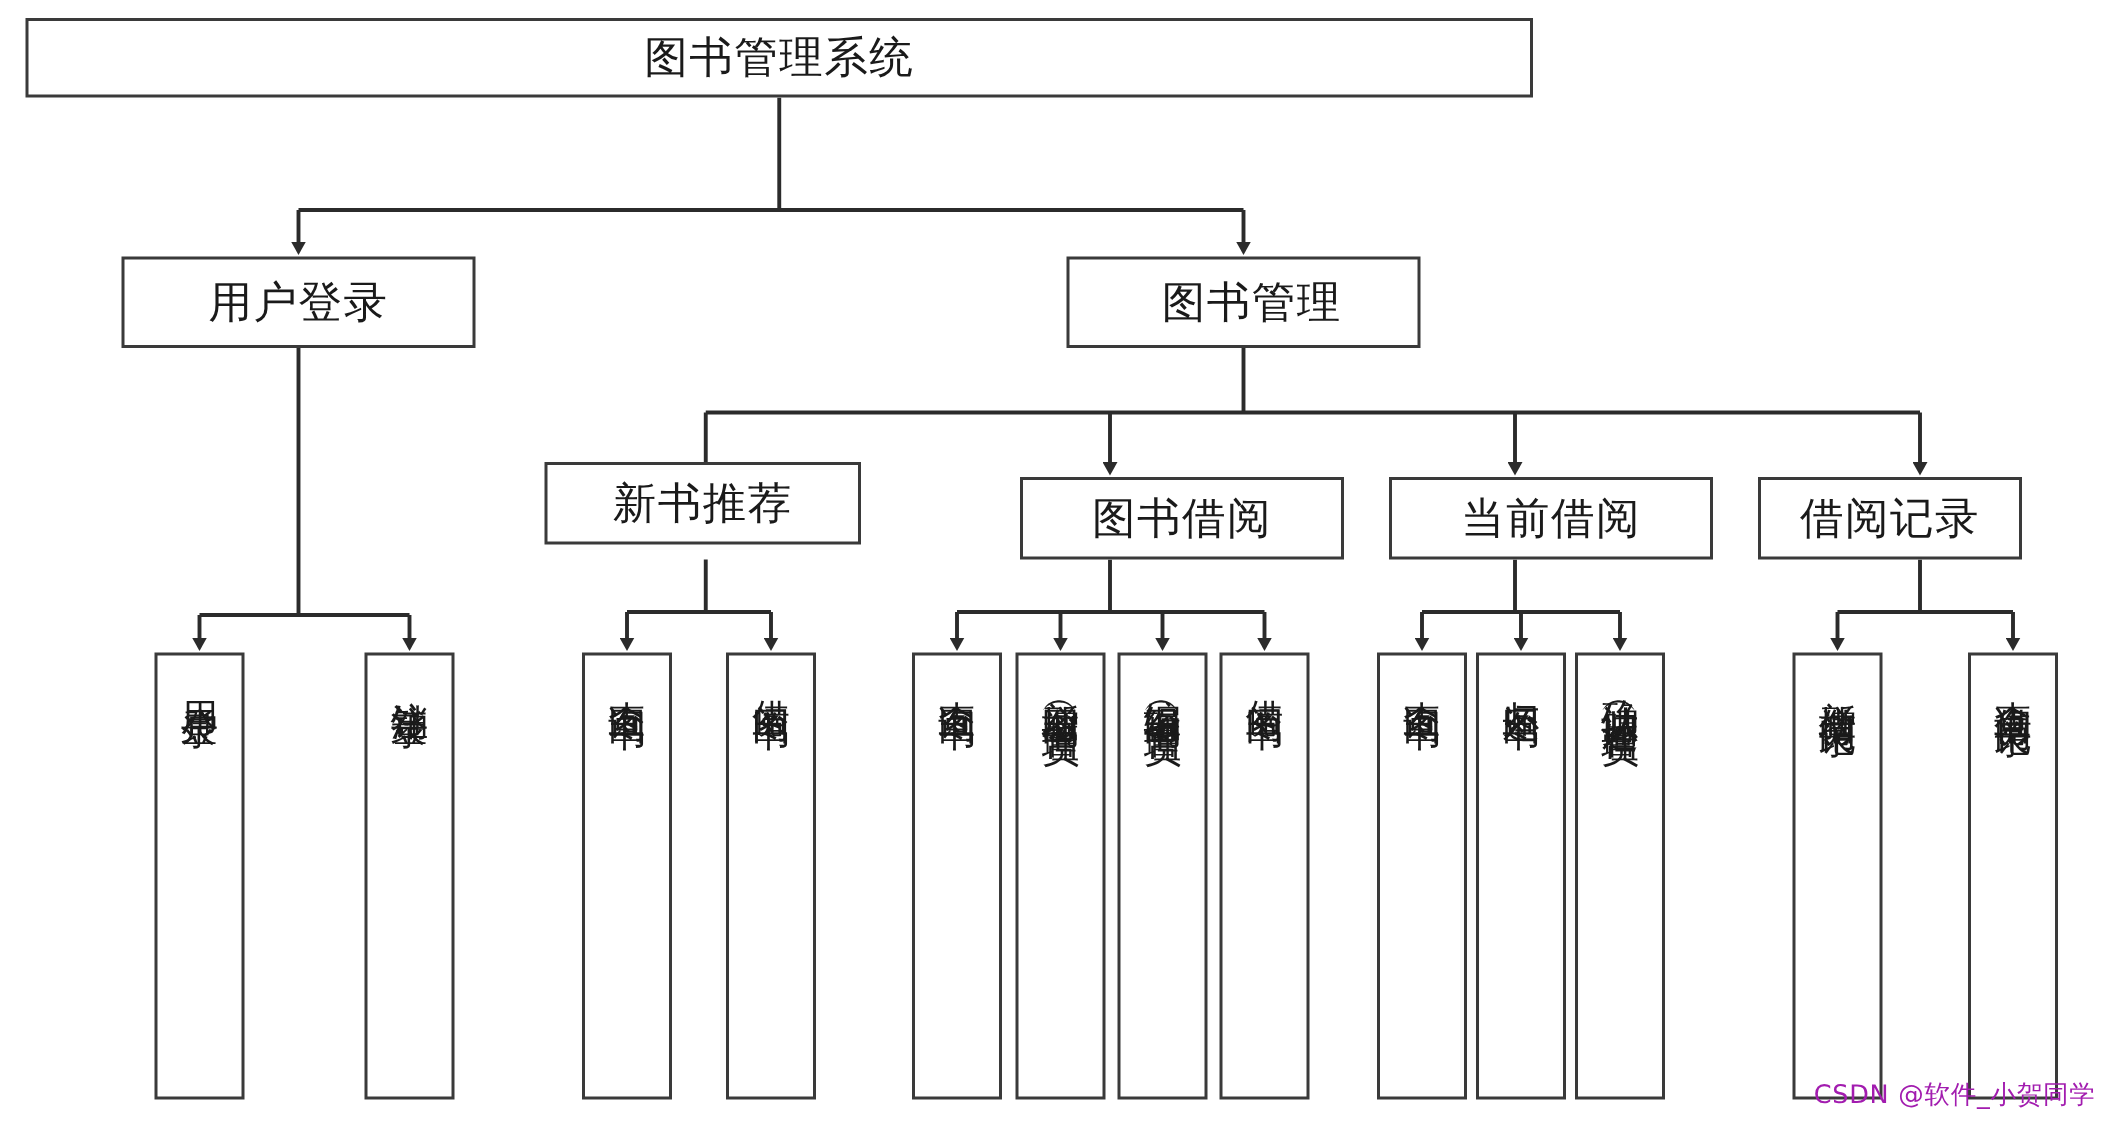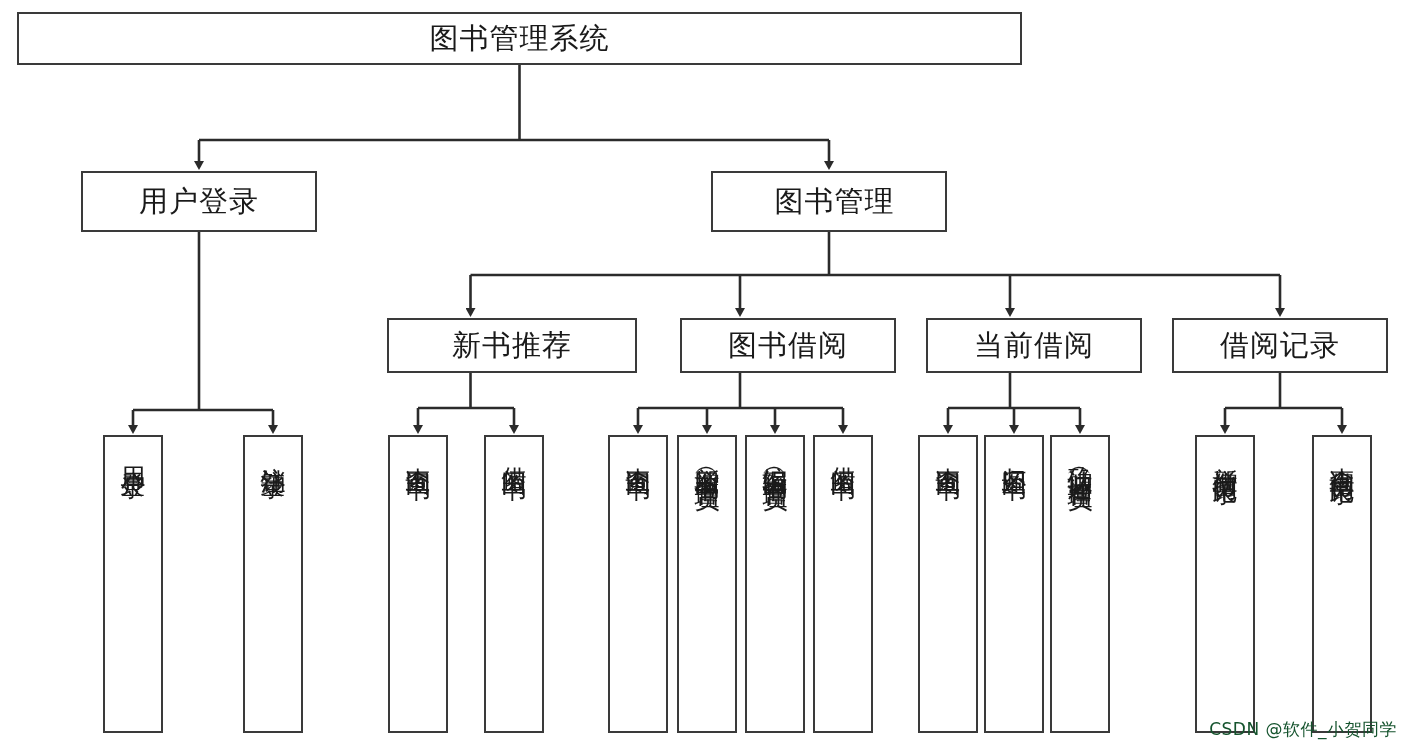--- a/index.html
+++ b/index.html
@@ -55,21 +55,21 @@
     text-orientation: upright;
     font-size: 25px;
     letter-spacing: 3px;
     line-height: 1;
   }
   .watermark {
     position: absolute;
     right: 8px;
     bottom: 6px;
     font-size: 17px;
-    color: #14532d;
+    color: #a21caf;
     letter-spacing: 0.5px;
     user-select: none;
     white-space: nowrap;
   }
 </style>
 </head>
 <body>
 
 <div id="canvas">
 
@@ -119,30 +119,30 @@
   <div id="nodes-layer">
       <div class="node horiz" style="left: 17px; top: 12px; width: 1005px; height: 53px;">
         <span class="node-label">图书管理系统</span>
       </div>
       <div class="node horiz" style="left: 81px; top: 171px; width: 236px; height: 61px;">
         <span class="node-label">用户登录</span>
       </div>
       <div class="node horiz" style="left: 711px; top: 171px; width: 236px; height: 61px; padding-left: 11px;">
         <span class="node-label">图书管理</span>
       </div>
-      <div class="node horiz" style="left: 363px; top: 318px; width: 250px; height: 55px; margin-left: 24px;">
+      <div class="node horiz" style="left: 363px; top: 308px; width: 211px; height: 55px;">
         <span class="node-label">新书推荐</span>
       </div>
       <div class="node horiz" style="left: 632px; top: 318px; width: 216px; height: 55px; margin-left: 48px;">
         <span class="node-label">图书借阅</span>
       </div>
       <div class="node horiz" style="left: 902px; top: 318px; width: 216px; height: 55px; margin-left: 24px;">
         <span class="node-label">当前借阅</span>
       </div>
-      <div class="node horiz" style="left: 1172px; top: 318px; width: 216px; height: 55px;">
+      <div class="node horiz" style="left: 1172px; top: 318px; width: 176px; height: 55px;">
         <span class="node-label">借阅记录</span>
       </div>
       <div class="node vert" style="left: 103px; top: 435px; width: 60px; height: 298px;">
         <span class="node-label">用户登录</span>
       </div>
       <div class="node vert" style="left: 243px; top: 435px; width: 60px; height: 298px;">
         <span class="node-label">注销登录</span>
       </div>
       <div class="node vert" style="left: 388px; top: 435px; width: 60px; height: 298px;">
         <span class="node-label">查询图书</span>

